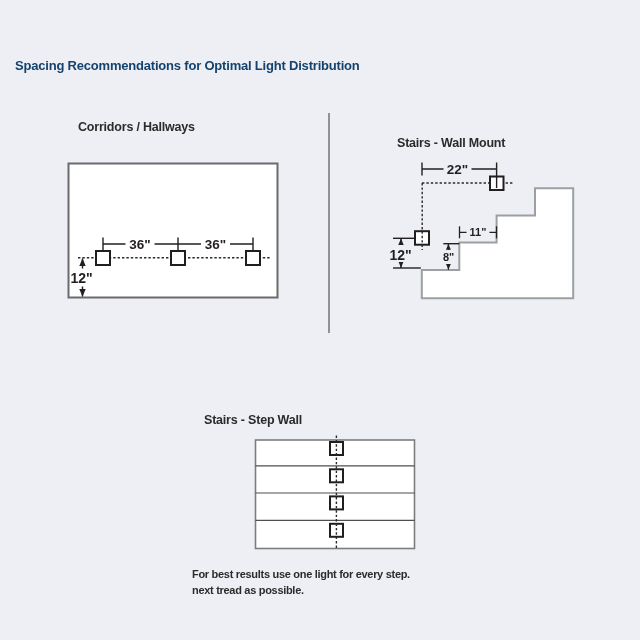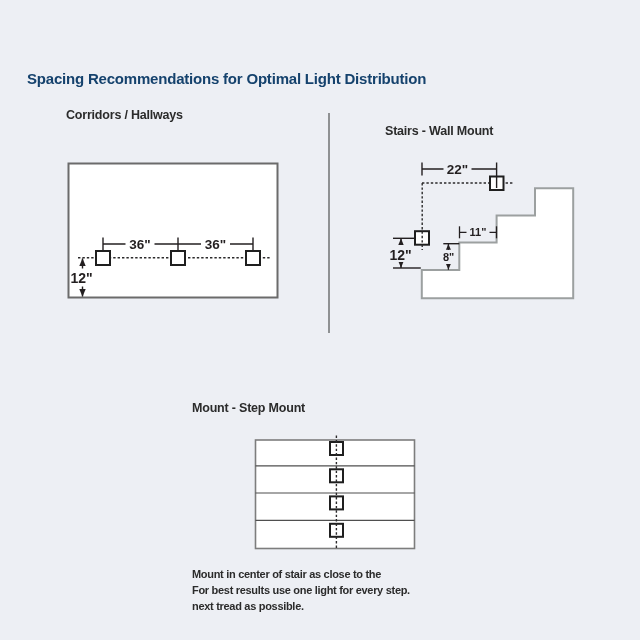--- a/index.html
+++ b/index.html
@@ -13,30 +13,30 @@
   }
   .page {
     position: relative;
     width: 640px;
     height: 640px;
   }
   .page-title {
     position: absolute;
     left: 15px;
     top: 58px;
-    margin: 12px;
-    font-size: 15px;
+    margin: 0;
+    font-size: 13px;
     font-weight: bold;
     letter-spacing: -0.2px;
     color: #15426d;
     white-space: nowrap;
   }
   .section-heading {
     position: absolute;
-    margin: 0;
+    margin: 12px;
     font-size: 12.5px;
     font-weight: bold;
     letter-spacing: -0.2px;
     color: #2b2b2b;
     white-space: nowrap;
   }
   .h-corridors { left: 66px; top: 108px; }
   .h-wall     { left: 385px; top: 124px; }
   .h-step     { left: 192px; top: 401px; }
   .section-divider {
@@ -76,21 +76,21 @@
 </style>
 </head>
 <body>
 
 <div class="page">
 
   <h1 class="page-title">Spacing Recommendations for Optimal Light Distribution</h1>
 
   <h2 class="section-heading h-corridors">Corridors / Hallways</h2>
   <h2 class="section-heading h-wall">Stairs - Wall Mount</h2>
-  <h2 class="section-heading h-step">Mount - Step Mount</h2>
+  <h2 class="section-heading h-step">Stairs - Step Wall</h2>
 
   <div class="section-divider"></div>
 
   <svg class="diagram-svg" viewBox="0 0 640 640">
 
     <g>
       <rect x="68.5" y="163.5" width="209" height="134" fill="#ffffff" stroke="#6b6b6b" stroke-width="2"></rect>
       <line x1="78" y1="257.8" x2="270.5" y2="257.8" stroke="#2b2a2b" stroke-width="1.4" stroke-dasharray="2.4 2"></line>
 
       <rect x="96" y="251" width="14" height="14" fill="#ffffff" stroke="#1f1f1f" stroke-width="2"></rect>
@@ -160,18 +160,17 @@
       <rect x="330" y="442" width="13" height="13" fill="#ffffff" stroke="#1f1f1f" stroke-width="2"></rect>
       <rect x="330" y="469.3" width="13" height="13" fill="#ffffff" stroke="#1f1f1f" stroke-width="2"></rect>
       <rect x="330" y="496.4" width="13" height="13" fill="#ffffff" stroke="#1f1f1f" stroke-width="2"></rect>
       <rect x="330" y="523.8" width="13" height="13" fill="#ffffff" stroke="#1f1f1f" stroke-width="2"></rect>
 
       <line x1="336.4" y1="435.5" x2="336.4" y2="548.3" stroke="#2b2a2b" stroke-width="1.4" stroke-dasharray="2.4 2"></line>
     </g>
   </svg>
 
   <div class="note">
-    <div>Mount in center of stair as close to the</div>
     <div>For best results use one light for every step.</div>
     <div>next tread as possible.</div>
   </div>
 
 </div>
 
 </body></html>

